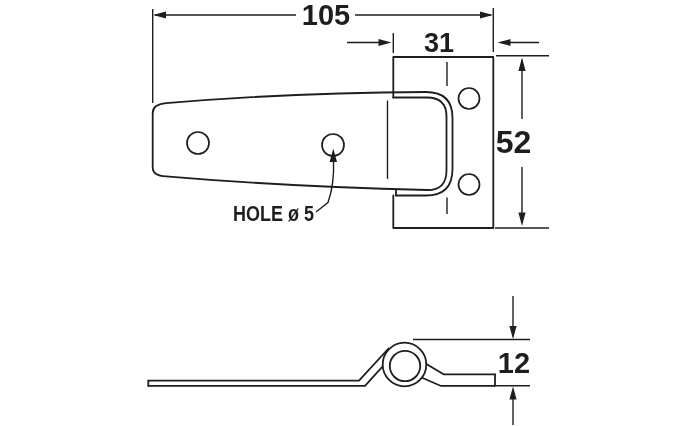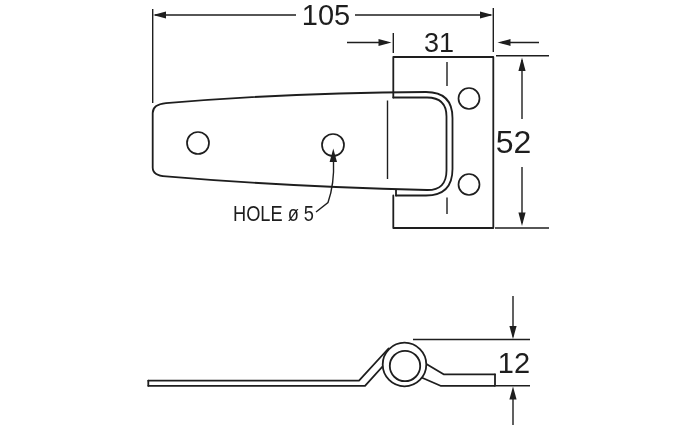--- a/index.html
+++ b/index.html
@@ -6,20 +6,21 @@
     margin: 0;
     padding: 0;
     background: #ffffff;
   }
   .canvas {
     position: relative;
     width: 700px;
     height: 426px;
     background: #ffffff;
     overflow: hidden;
+    font-weight: bold;
   }
   svg { display: block; }
   .outline {
     fill: none;
     stroke: #1e1e1e;
     stroke-width: 1.8;
     stroke-linecap: round;
     stroke-linejoin: round;
   }
   .thin {

